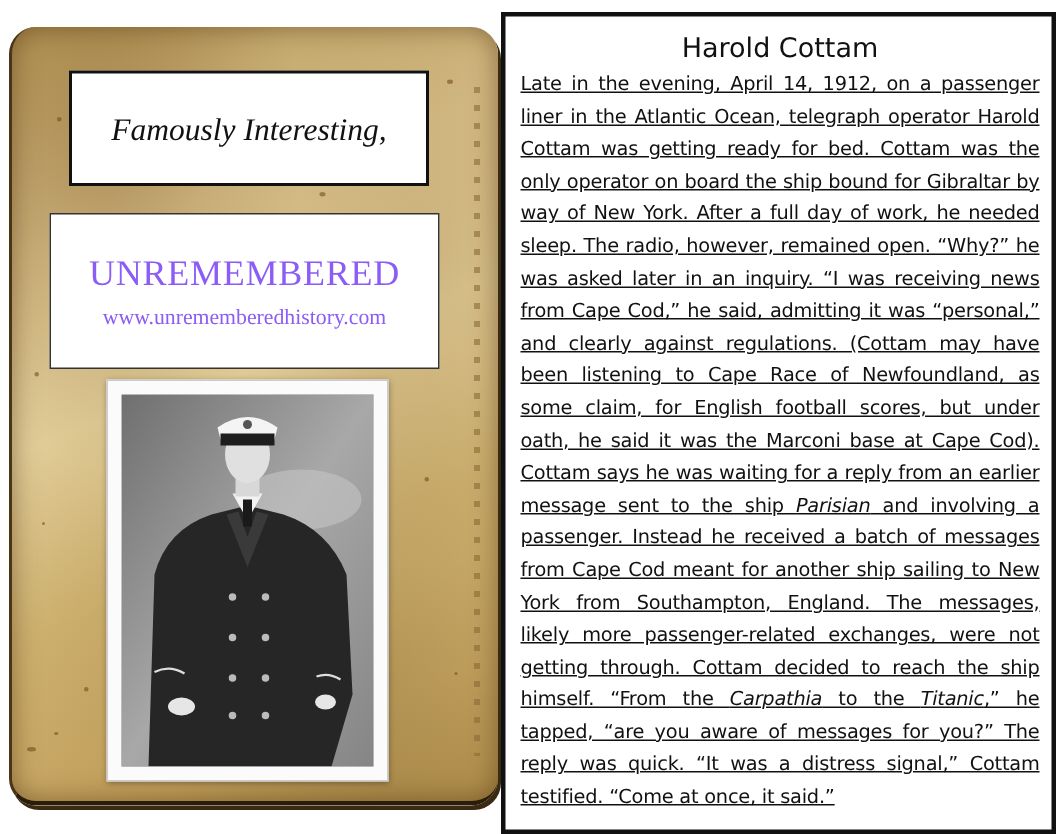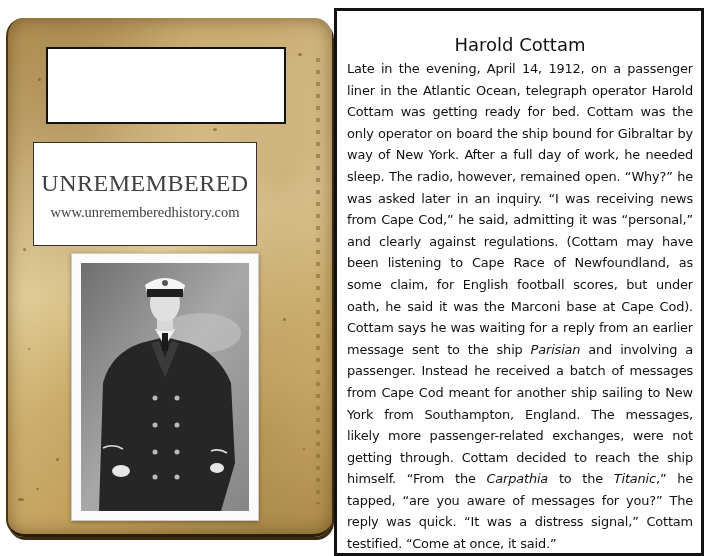--- a/index.html
+++ b/index.html
@@ -30,24 +30,24 @@
       opacity: 0.6;
     }
 
     .tagline-box {
       position: absolute; left: 46px; top: 47px; width: 240px; height: 77px;
       background: #ffffff; border: 2px solid #111;
       display: flex; flex-direction: column; align-items: center; justify-content: center;
       font-family: "Liberation Serif", serif; font-style: italic; font-size: 21px; line-height: 28px; color: #111;
     }
     .brand-box {
-      position: absolute; left: 33px; top: 142px; width: 224px; height: 104px;
+      position: absolute; left: 33px; top: 142px; width: 260px; height: 104px;
       background: #ffffff; border: 1px solid #333;
       display: flex; flex-direction: column; align-items: center; justify-content: center;
-      font-family: "Liberation Serif", serif; color: #404040;
+      font-family: "Liberation Serif", serif; color: #8b5cf6;
     }
     .brand-title { font-size: 24px; line-height: 30px; letter-spacing: 0.5px; text-align: center; }
     .brand-url { font-size: 14.5px; margin-top: 6px; }
 
     .photo-frame {
       position: absolute; left: 71px; top: 253px; width: 188px; height: 268px;
       background: #fbfbfb; border: 1px solid #ccc;
       box-shadow: 0 1px 4px rgba(0,0,0,0.35);
     }
     .photo {
@@ -55,30 +55,30 @@
       background:
         radial-gradient(ellipse at 50% 15%, #e8e8e8 0%, #d0d0d0 12%, rgba(0,0,0,0) 20%),
         linear-gradient(180deg, #8a8a8a 0%, #a5a5a5 30%, #9a9a9a 60%, #7a7a7a 100%);
       overflow: hidden;
     }
     .photo svg { width: 100%; height: 100%; display: block; }
 
     .text-panel {
       position: absolute; left: 334px; top: 8px; width: 370px; height: 548px;
       background: #ffffff; border: 3px solid #111;
-      padding: 22px 8px 0 10px;
+      padding: 10px 8px 0 10px;
       font-family: "Liberation Sans", sans-serif; color: #111;
     }
     .text-panel h1 {
       font-weight: normal; font-size: 18px; text-align: center; line-height: 24px; margin-bottom: 1px;
       font-family: "DejaVu Sans", sans-serif;
     }
     .text-panel .body {
       font-size: 13.6px; line-height: 21.6px; text-align: justify;
-      font-family: "DejaVu Sans", sans-serif; font-size: 12.9px; letter-spacing: -0.15px;
+      font-family: "DejaVu Sans", sans-serif; font-size: 12.9px; letter-spacing: -0.15px; text-decoration: underline;
     }
     .text-panel .body i { font-style: italic; }
   </style>
 </head>
 <body>
 
 <div class="paper">
   <span class="speck" style="left:30px;top:60px;width:3px;height:3px;"></span>
   <span class="speck" style="left:290px;top:35px;width:4px;height:3px;"></span>
   <span class="speck" style="left:15px;top:230px;width:3px;height:3px;"></span>
@@ -87,20 +87,21 @@
   <span class="speck" style="left:28px;top:470px;width:3px;height:2px;"></span>
   <span class="speck" style="left:275px;top:300px;width:3px;height:3px;"></span>
   <span class="speck" style="left:295px;top:430px;width:2px;height:2px;"></span>
   <span class="speck" style="left:205px;top:110px;width:4px;height:3px;"></span>
   <span class="speck" style="left:150px;top:30px;width:3px;height:3px;"></span>
   <span class="speck" style="left:10px;top:480px;width:6px;height:3px;"></span>
   <div class="stitch"></div>
 </div>
 
 <div class="tagline-box">
+  <div>Famously Interesting,</div>
 </div>
 
 <div class="brand-box">
   <div class="brand-title">UNREMEMBERED</div>
   <div class="brand-url">www.unrememberedhistory.com</div>
 </div>
 
 <div class="photo-frame">
   <div class="photo">
     <svg viewBox="0 0 168 248" preserveAspectRatio="none">

